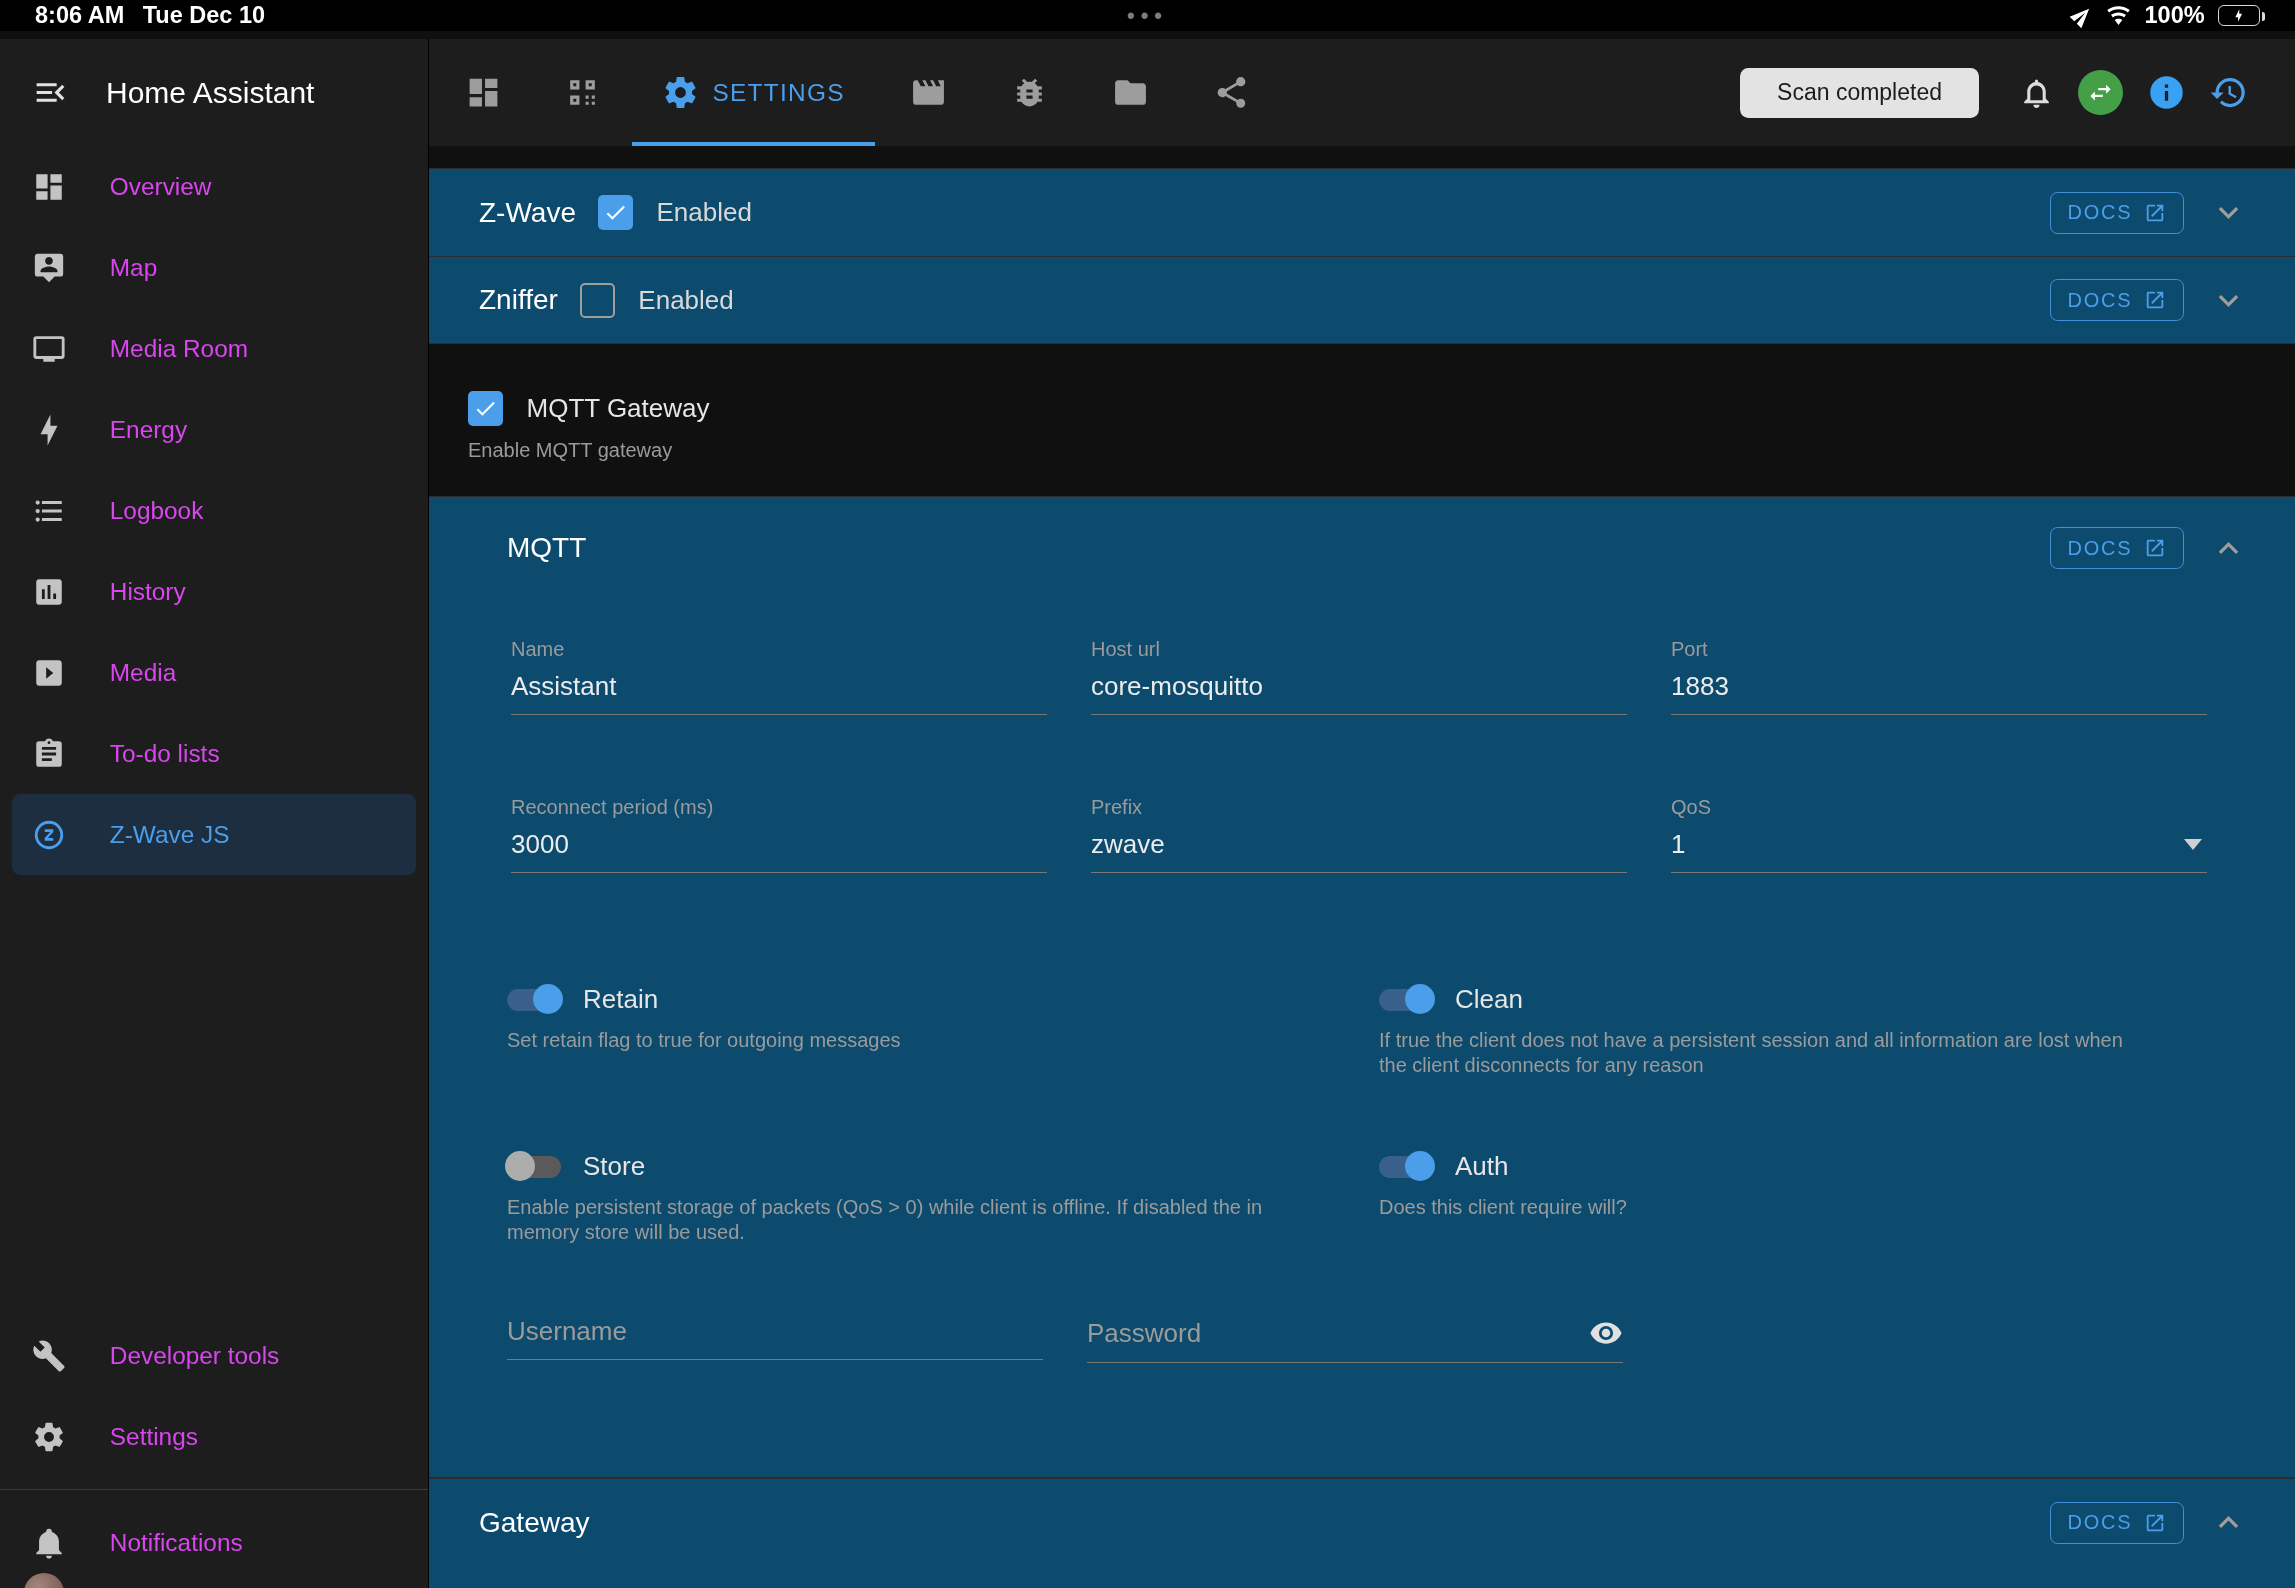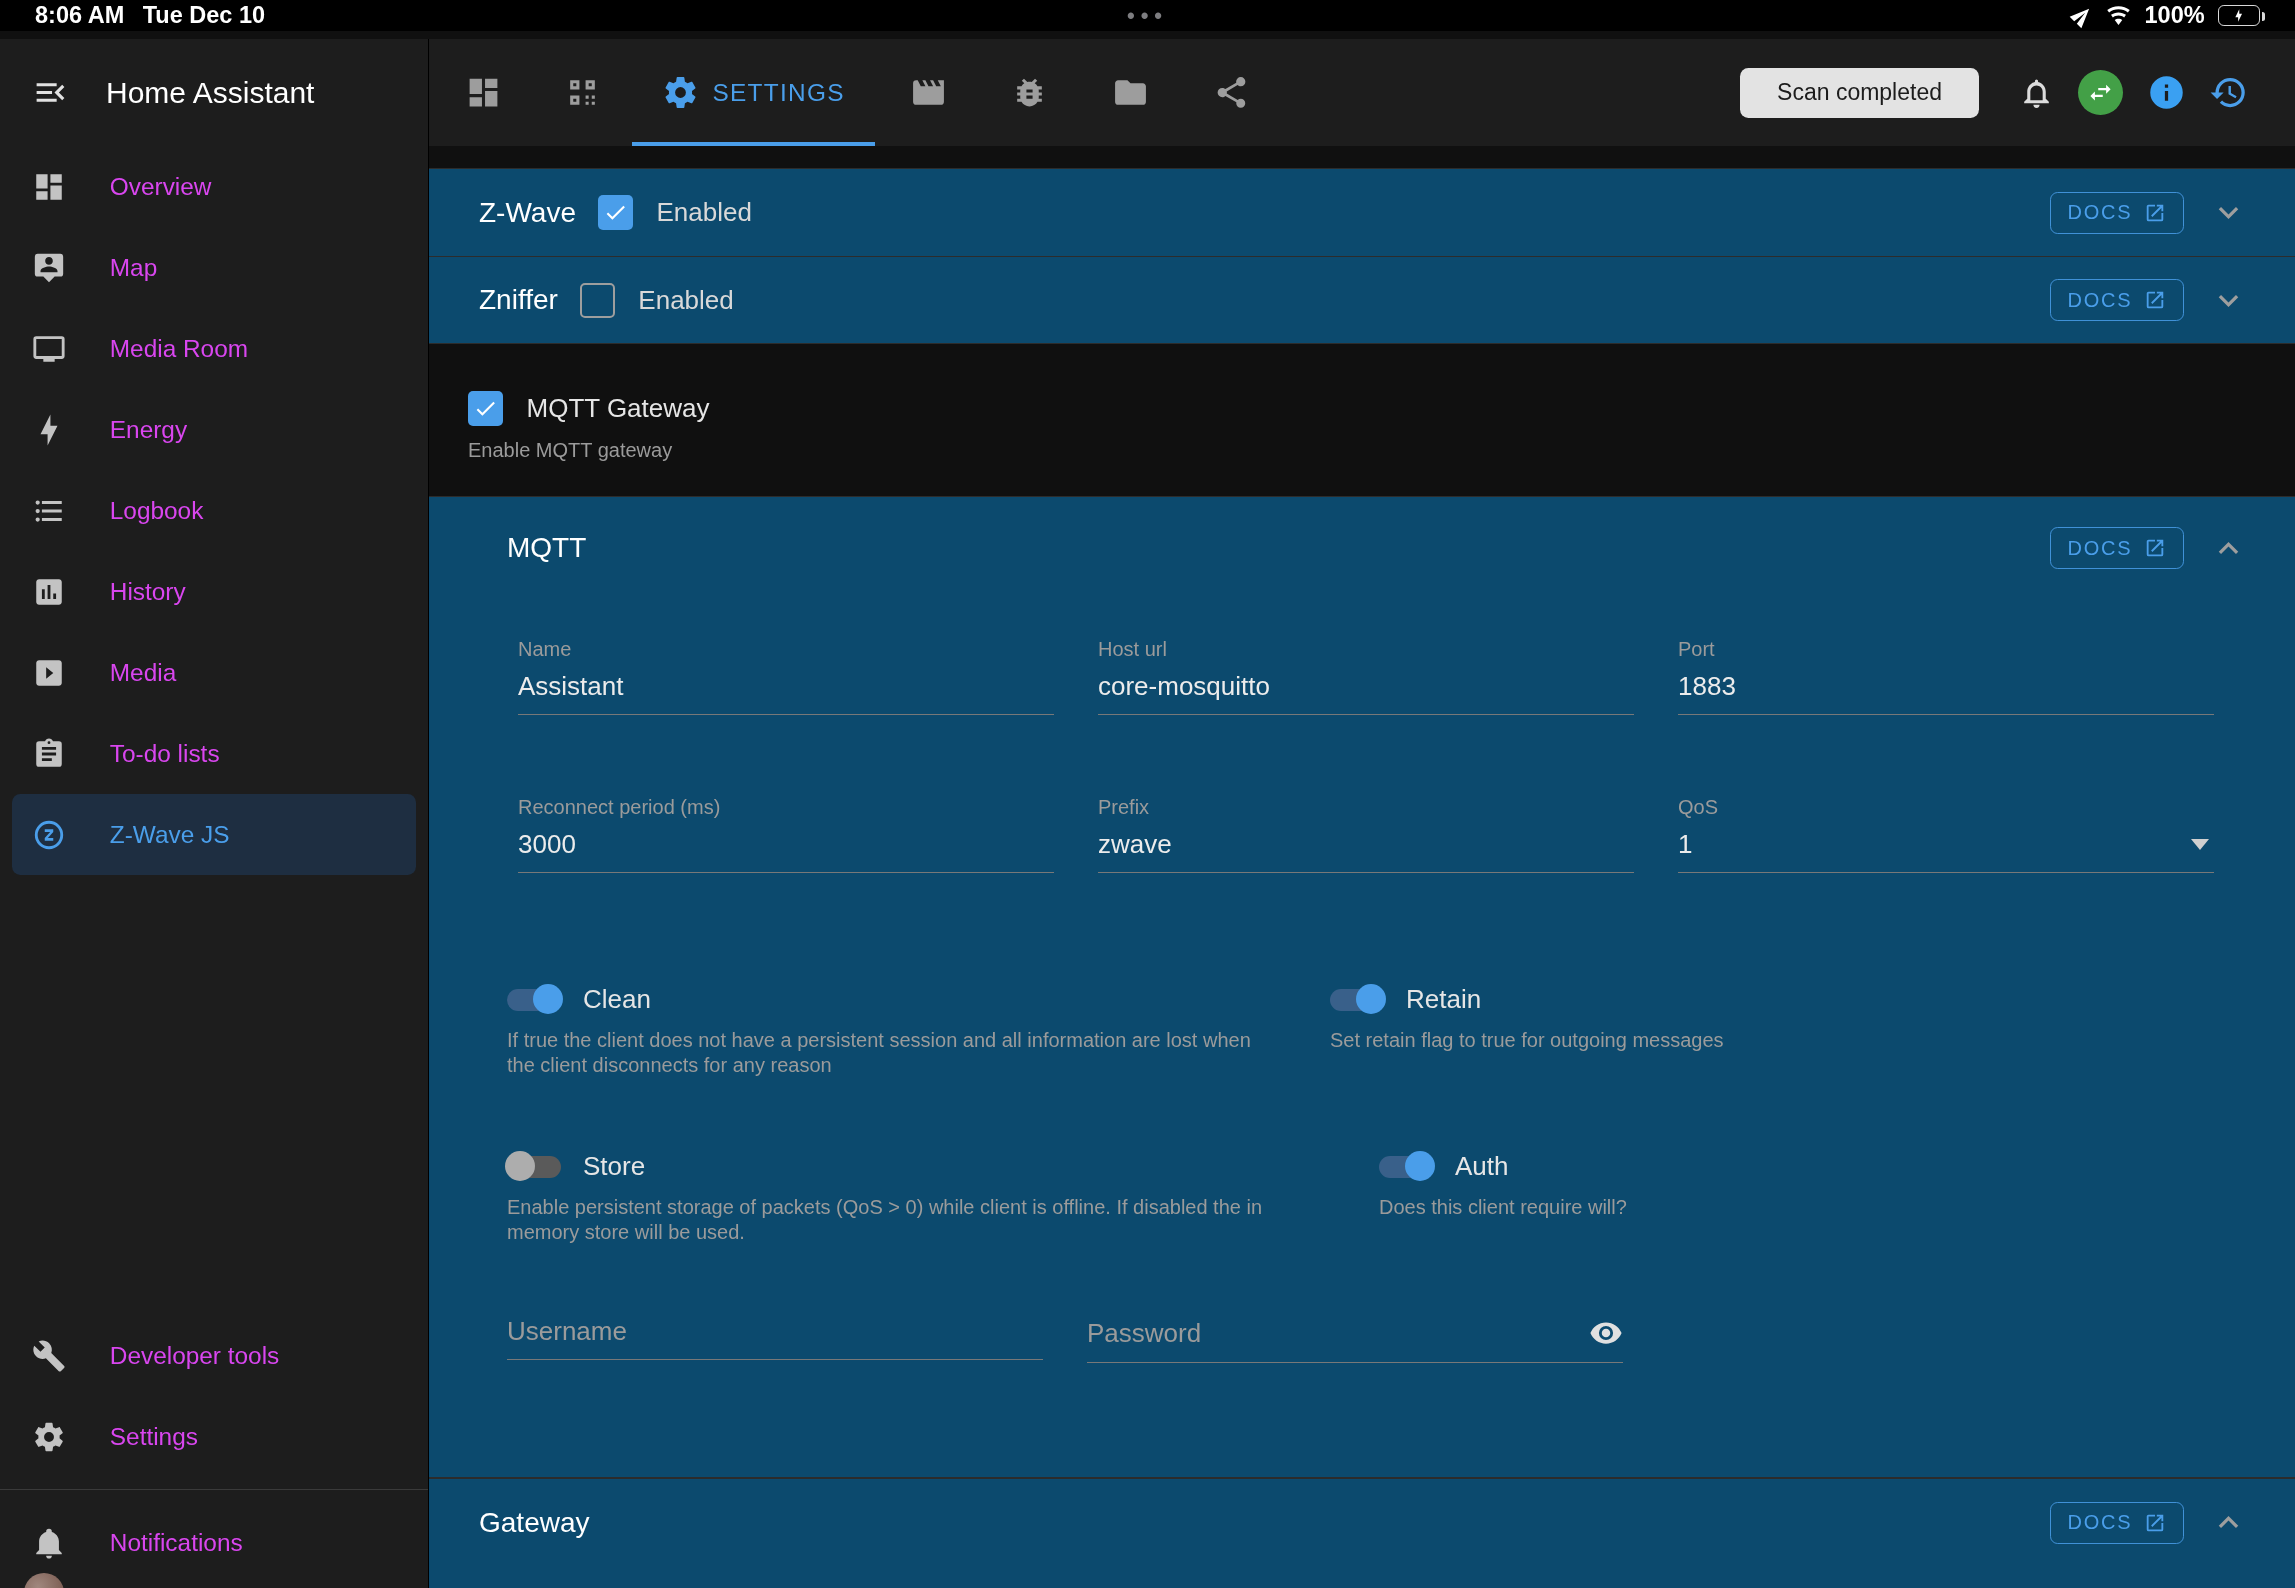--- a/index.html
+++ b/index.html
@@ -74,21 +74,21 @@
   .mqtt-gateway { position:absolute; top:245px; left:39px; }
   .mg-line { display:flex; align-items:center; gap:23.5px; }
   .mg-label { font-size:26px; color:#e6e6e6; }
   .mg-desc { margin-top:13.4px; font-size:20px; color:#9b9b9b; }
 
   .mqtt-card { position:absolute; top:350px; left:0; right:0; height:982px; }
   .card-head { position:absolute; top:30px; left:78px; right:47px; display:flex; align-items:center; }
   .card-title { font-size:28px; color:#fff; }
   .card-head .row-right { margin-left:auto; }
 
-  .fields-row { position:absolute; left:89px; display:flex; gap:44px; }
+  .fields-row { position:absolute; left:82px; display:flex; gap:44px; }
   .field { width:536px; cursor:text; }
   .field-label { font-size:20px; color:#9b9b9b; margin-bottom:10px; }
   .field-value { font-size:26px; color:#ececec; padding-bottom:11.8px; border-bottom:1.7px solid #787878;
     display:flex; align-items:center; justify-content:space-between; }
   .field-value.muted { color:#9b9b9b; }
   .select-caret { width:0; height:0; border-left:9.2px solid transparent; border-right:9.2px solid transparent;
     border-top:11px solid #d0d0d0; margin-right:5px; }
 
   .toggles-row { position:absolute; left:78px; display:flex; }
   .toggle-col { width:872px; }
@@ -459,39 +459,39 @@
             <div class="field">
               <div class="field-label">QoS</div>
               <div class="field-value">
                 <span>1</span>
                 <span class="select-caret"></span>
               </div>
             </div>
           </div>
 
           <div class="toggles-row" style="top:487px;">
+            <div class="toggle-col">
+              <div class="toggle-line">
+                <span class="switch on">
+                    <span class="track"></span>
+                    <span class="thumb"></span>
+                  </span>
+                <span class="toggle-label">Retain</span>
+              </div>
+              <div class="toggle-desc">Set retain flag to true for outgoing messages</div>
+            </div>
             <div class="toggle-col right">
               <div class="toggle-line">
                 <span class="switch on">
                     <span class="track"></span>
                     <span class="thumb"></span>
                   </span>
                 <span class="toggle-label">Clean</span>
               </div>
               <div class="toggle-desc">If true the client does not have a persistent session and all information are lost when the client disconnects for any reason</div>
-            </div>
-            <div class="toggle-col">
-              <div class="toggle-line">
-                <span class="switch on">
-                    <span class="track"></span>
-                    <span class="thumb"></span>
-                  </span>
-                <span class="toggle-label">Retain</span>
-              </div>
-              <div class="toggle-desc">Set retain flag to true for outgoing messages</div>
             </div>
           </div>
 
           <div class="toggles-row" style="top:654px;">
             <div class="toggle-col">
               <div class="toggle-line">
                 <span class="switch off">
                     <span class="track"></span>
                     <span class="thumb"></span>
                   </span>

